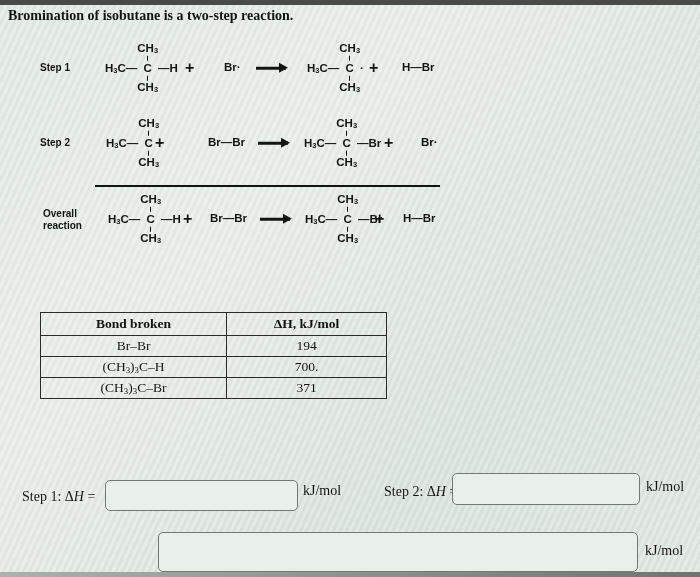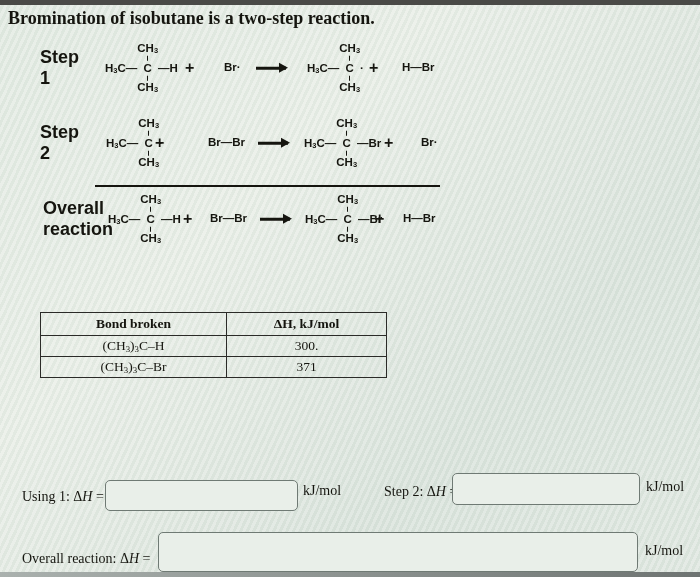--- a/index.html
+++ b/index.html
@@ -7,26 +7,26 @@
   .page{
     position:relative;width:700px;height:577px;overflow:hidden;
     background:
       repeating-linear-gradient(115deg, rgba(255,255,255,0.18) 0 3px, rgba(170,195,178,0.10) 3px 6px),
       linear-gradient(135deg,#e2eae2 0%,#e9eee7 35%,#dae3dc 70%,#dfe7e0 100%);
     font-family:"Liberation Serif",serif;color:#15150f;
   }
   .topbar{position:absolute;top:0;left:0;width:100%;height:5px;background:#4a4a47;}
   .botbar{position:absolute;bottom:0;left:0;width:100%;height:5px;
     background:linear-gradient(to right,#aab1ae,#6e7472);}
-  .title{position:absolute;left:8px;top:8px;font-size:18px;font-weight:700;white-space:nowrap;}
+  .title{position:absolute;left:8px;top:8px;font-size:14px;font-weight:700;white-space:nowrap;}
 
   
   .rxn{position:absolute;left:0;width:700px;height:56px;}
   .ri{position:absolute;top:50%;transform:translateY(-50%);}
-  .steplabel{font-family:"Liberation Sans",sans-serif;font-weight:700;font-size:18px;
+  .steplabel{font-family:"Liberation Sans",sans-serif;font-weight:700;font-size:10px;
     line-height:1.15;width:52px;}
   .f{font-family:"Liberation Sans",sans-serif;font-weight:700;font-size:11.5px;
     white-space:nowrap;line-height:1;}
   sub{font-size:0.65em;vertical-align:-0.22em;line-height:0;}
   .plus{font-family:"Liberation Sans",sans-serif;font-weight:700;font-size:16px;line-height:1;}
   .struct{display:grid;grid-template-columns:auto auto auto;line-height:1;}
   .struct > *:nth-child(3n+1){justify-self:end;align-self:center;}
   .struct > *:nth-child(3n+2){justify-self:center;align-self:center;}
   .struct > *:nth-child(3n+3){justify-self:start;align-self:center;}
   .vbond{display:block;width:1.5px;height:5px;background:#15150f;margin:1.5px 0;}
@@ -199,36 +199,39 @@
 
   <table class="bde">
     <thead>
       <tr>
         <th class="c-bond">Bond broken</th>
         <th class="c-dh">ΔH, kJ/mol</th>
       </tr>
     </thead>
     <tbody>
       <tr>
+        <td>Br–Br</td>
+        <td>194</td>
+      </tr>
+      <tr>
         <td>(CH<sub>3</sub>)<sub>3</sub>C–H</td>
-        <td>300.</td>
+        <td>700.</td>
       </tr>
       <tr>
         <td>(CH<sub>3</sub>)<sub>3</sub>C–Br</td>
         <td>371</td>
       </tr>
     </tbody>
   </table>
 
-  <span class="alabel" style="left:22px;top:497px;"><span>Using 1: Δ</span><i>H</i><span> =</span></span>
+  <span class="alabel" style="left:22px;top:497px;"><span>Step 1: Δ</span><i>H</i><span> =</span></span>
   <input type="text" class="ans-input" style="left: 105px; top: 480px; width: 193px; height: 31px;" value="">
   <span class="unit" style="left:303px;top:491px;">kJ/mol</span>
 
   <span class="alabel" style="left:384px;top:492px;"><span>Step 2: Δ</span><i>H</i><span> =</span></span>
   <input type="text" class="ans-input" style="left: 452px; top: 473px; width: 188px; height: 32px;" value="">
   <span class="unit" style="left:646px;top:487px;">kJ/mol</span>
 
-  <span class="alabel" style="left:22px;top:559px;"><span>Overall reaction: Δ</span><i>H</i><span> =</span></span>
   <input type="text" class="ans-input" style="left: 158px; top: 532px; width: 480px; height: 40px;" value="">
   <span class="unit" style="left:645px;top:551px;">kJ/mol</span>
 
   <div class="botbar"></div>
 </div>
 
 </body></html>

